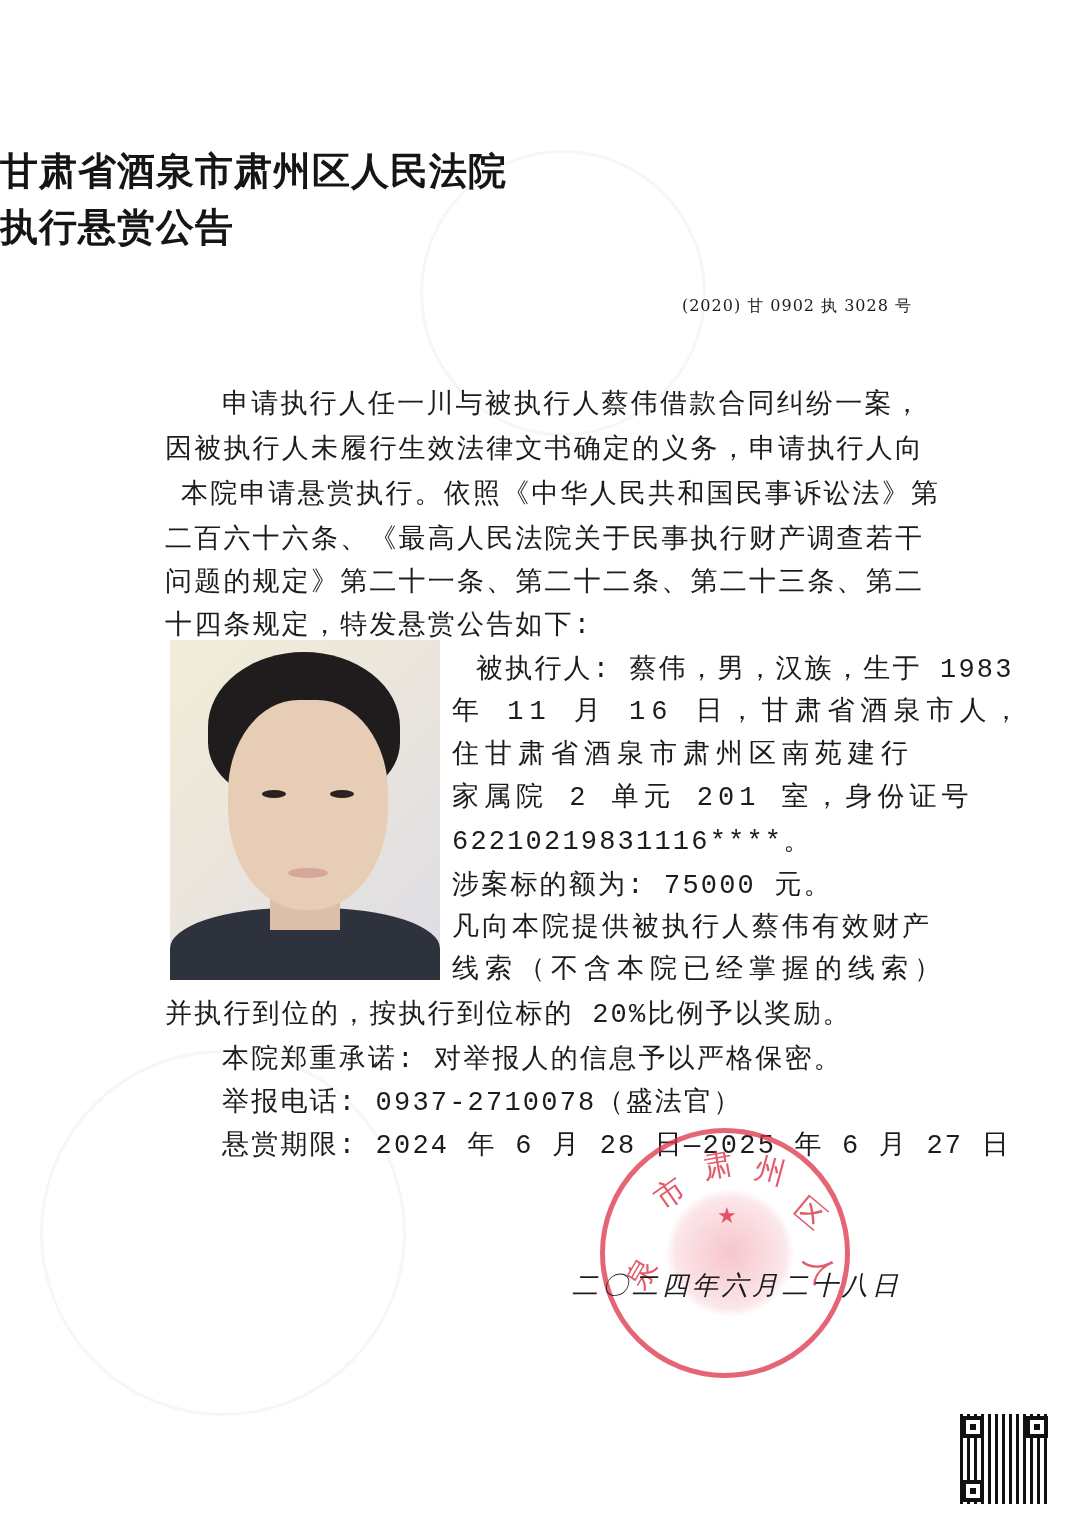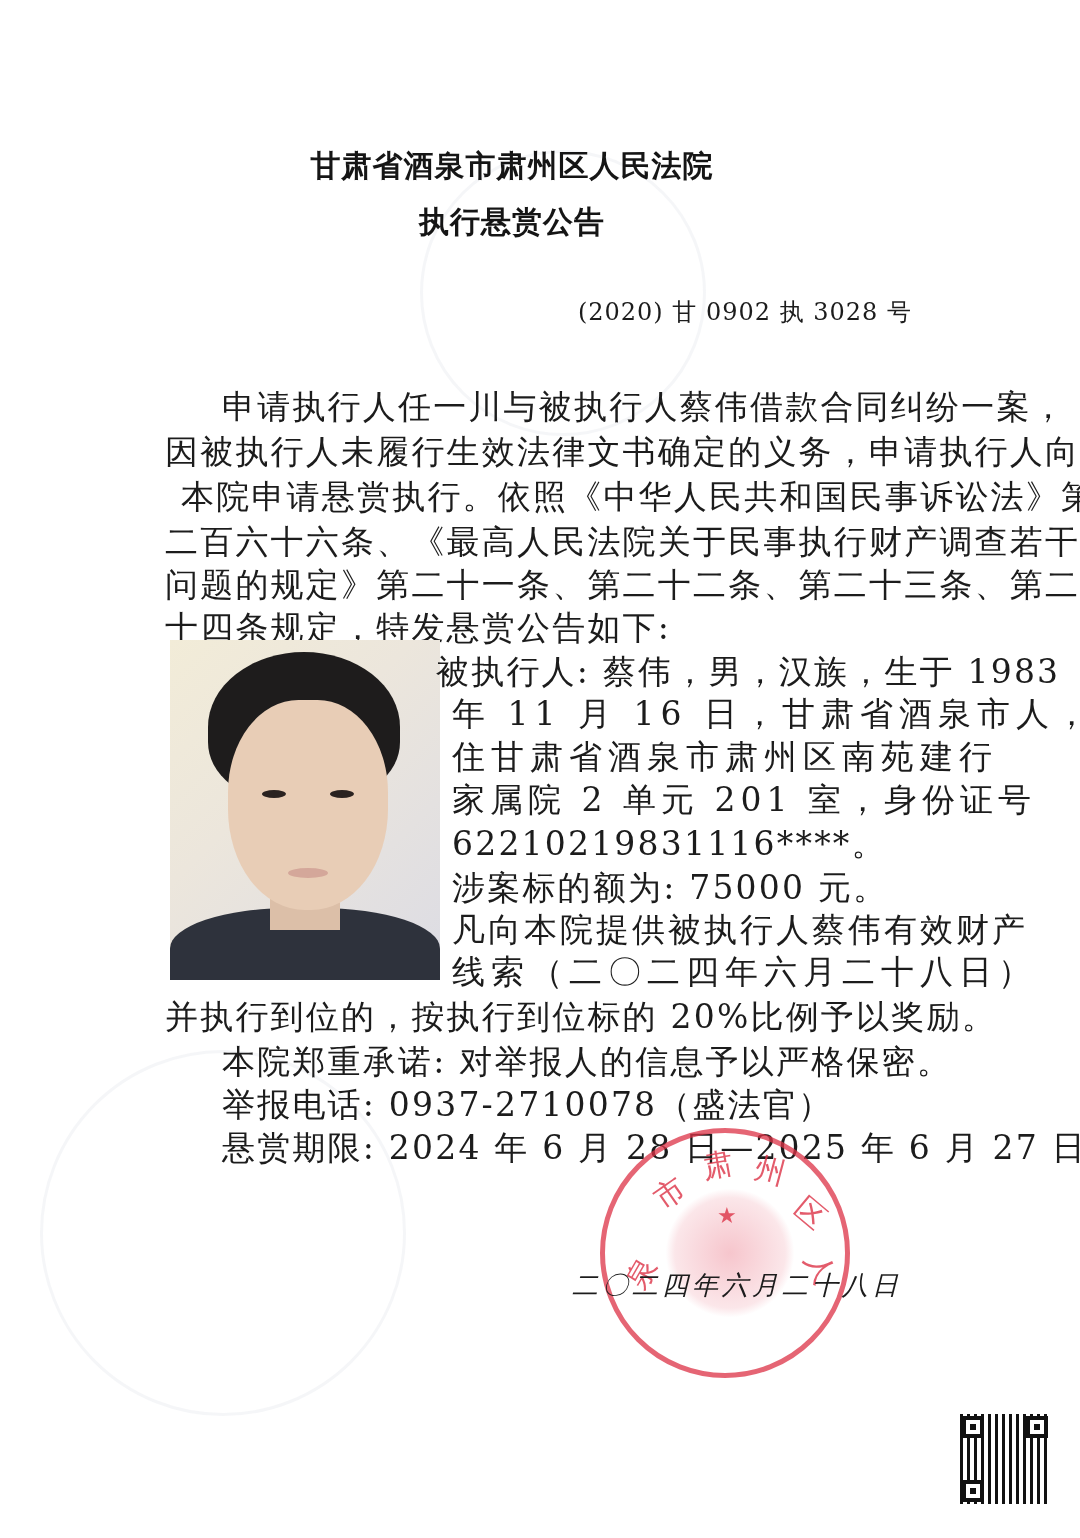--- a/index.html
+++ b/index.html
@@ -4,29 +4,29 @@
   <style>
     html, body { margin:0; padding:0; }
     body {
       width:1080px; height:1538px; background:#ffffff; position:relative; overflow:hidden;
       font-family: "DejaVu Serif", "Liberation Serif", serif; color:#1c1c1c;
     }
     .watermark {
       position:absolute; border:3px solid rgba(200,205,215,0.18); border-radius:50%;
     }
     .title {
-      position:absolute; left:0; width:1024px; text-align:center;
+      position:absolute; left:0; width:1024px; 
       font-family:"DejaVu Sans", "Liberation Sans", sans-serif; font-weight:bold;
-      font-size:30px; color:#151515; letter-spacing:1px;
+      font-size:38px; color:#151515; letter-spacing:1px;
     }
     .case-no {
-      position:absolute; right:168px; top:296px; font-size:24px; letter-spacing:1px;
+      position:absolute; right:168px; top:296px; font-size:16px; letter-spacing:1px;
     }
     .line {
-      position:absolute; font-size:33px; white-space:nowrap; letter-spacing:2.2px;
+      position:absolute; font-size:27px; white-space:nowrap; letter-spacing:2.2px;font-family:Liberation Mono, monospace;
     }
     .photo {
       position:absolute; left:170px; top:640px; width:270px; height:340px;
       background: linear-gradient(135deg,#f2ecd8 0%,#ece6dc 40%,#dcdce4 100%);
       overflow:hidden;
     }
     .photo .hair {
       position:absolute; left:38px; top:12px; width:192px; height:150px;
       background:#1e1c1c; border-radius:50% 50% 40% 40%;
     }
@@ -93,28 +93,28 @@
 <div class="photo">
   <div class="body"></div>
   <div class="neck"></div>
   <div class="hair"></div>
   <div class="face"></div>
   <div class="eye" style="left:92px;"></div>
   <div class="eye" style="left:160px;"></div>
   <div class="mouth"></div>
 </div>
 
-<div class="line" style="left:436px;top:650px;">被执行人: 蔡伟，男，汉族，生于 1983</div>
+<div class="line" style="left:476px;top:650px;">被执行人: 蔡伟，男，汉族，生于 1983</div>
 <div class="line" style="left:452px;top:692px;letter-spacing:6px;">年 11 月 16 日，甘肃省酒泉市人，</div>
 <div class="line" style="left:452px;top:735px;letter-spacing:6px;">住甘肃省酒泉市肃州区南苑建行</div>
 <div class="line" style="left:452px;top:778px;letter-spacing:5px;">家属院 2 单元 201 室，身份证号</div>
 <div class="line" style="left:452px;top:822px;">62210219831116****。</div>
 <div class="line" style="left:452px;top:866px;">涉案标的额为: 75000 元。</div>
 <div class="line" style="left:452px;top:908px;letter-spacing:3px;">凡向本院提供被执行人蔡伟有效财产</div>
-<div class="line" style="left:452px;top:950px;letter-spacing:6px;">线索（二〇二四年六月二十八日）</div>
+<div class="line" style="left:452px;top:950px;letter-spacing:6px;">线索（不含本院已经掌握的线索）</div>
 
 <div class="line" style="left:165px;top:995px;">并执行到位的，按执行到位标的 20%比例予以奖励。</div>
 <div class="line" style="left:222px;top:1040px;">本院郑重承诺: 对举报人的信息予以严格保密。</div>
 <div class="line" style="left:222px;top:1083px;">举报电话: 0937-2710078（盛法官）</div>
 <div class="line" style="left:222px;top:1126px;text-align:right;">悬赏期限: 2024 年 6 月 28 日—2025 年 6 月 27 日</div>
 
 <div class="seal">
   <div class="seal-inner"></div>
   <span class="seal-star" style="left:112px;top:70px;">★</span>
   <span class="seal-text" style="left:22px;top:120px;transform:rotate(-60deg);">泉</span>

